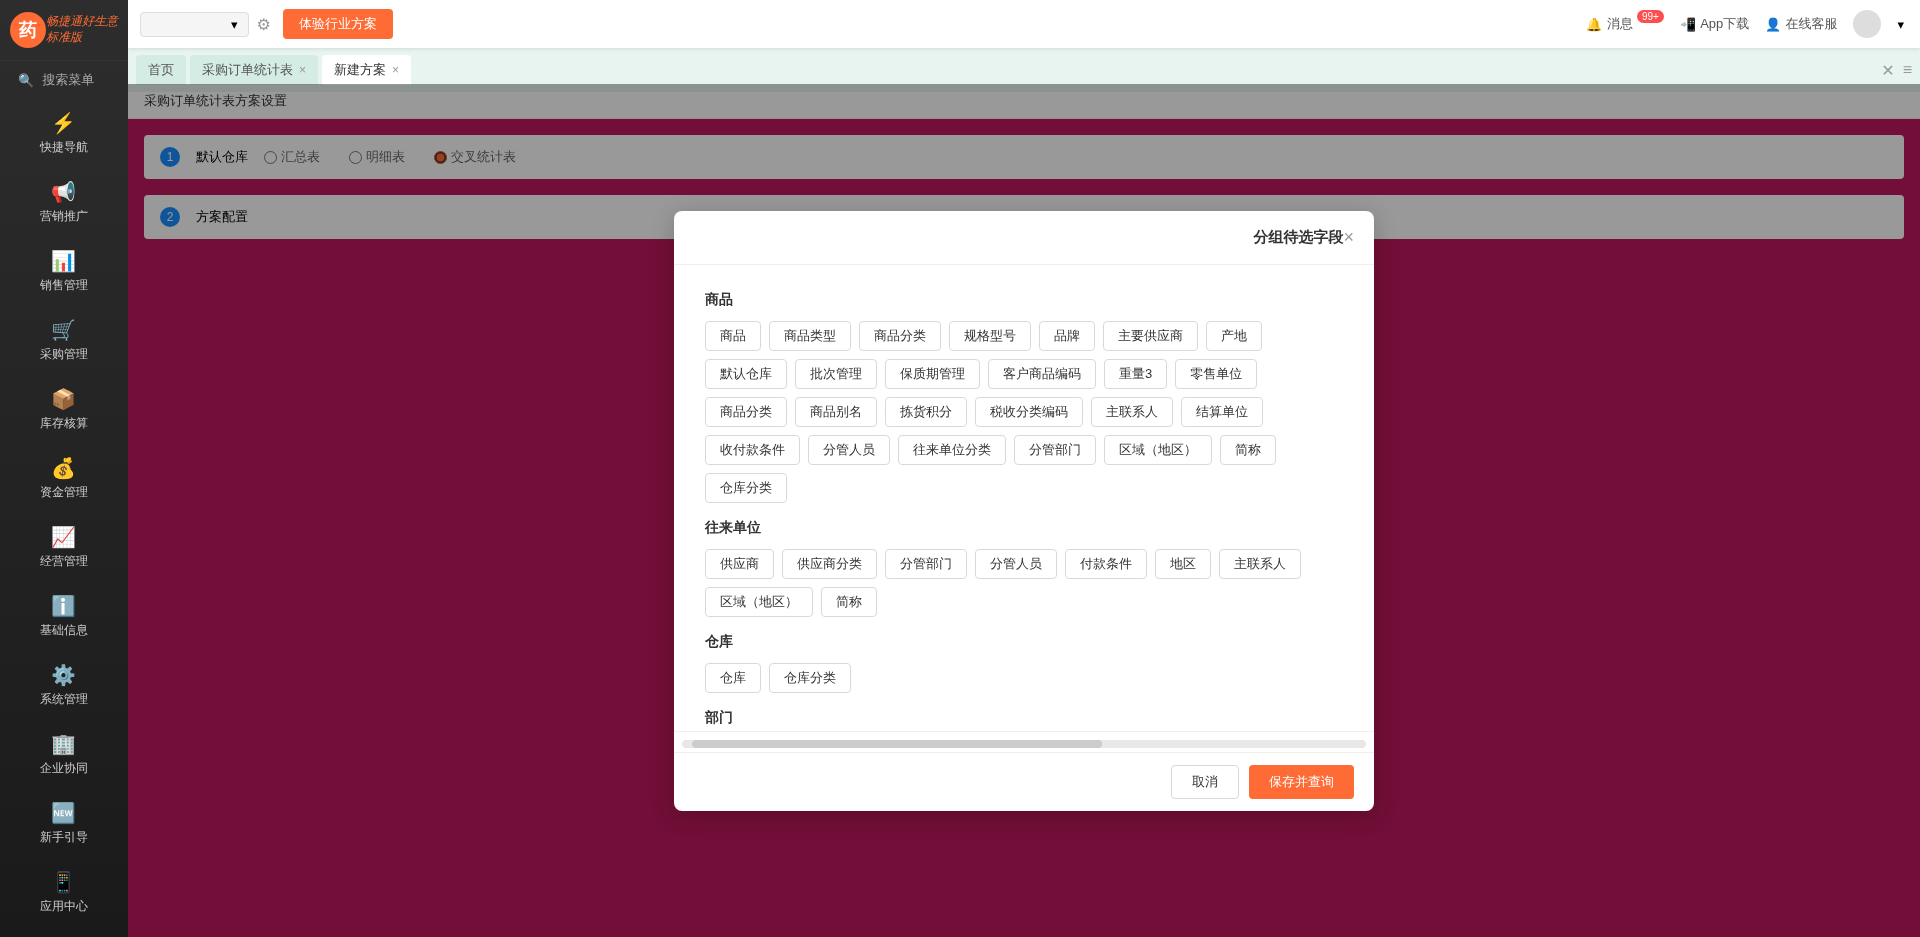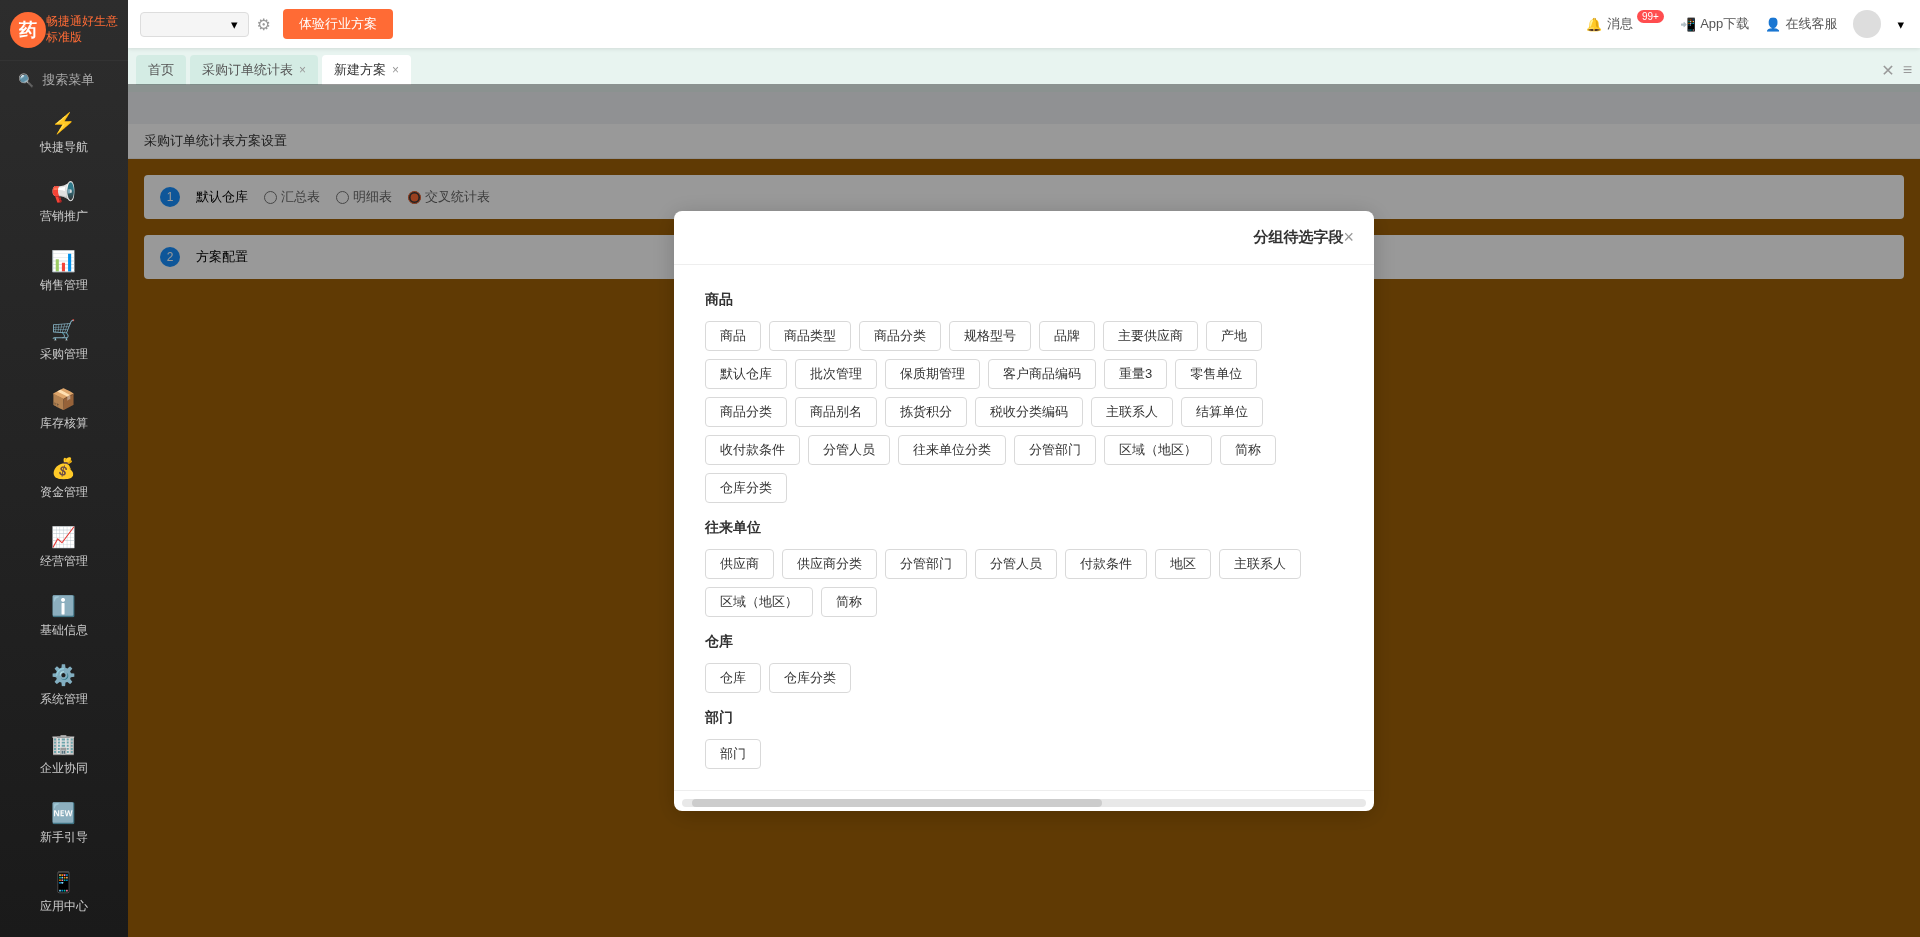--- a/index.html
+++ b/index.html
@@ -5,21 +5,21 @@
     * { box-sizing: border-box; margin: 0; padding: 0; }
     body { font-family: 'Microsoft YaHei', Arial, sans-serif; font-size: 13px; background: #f0f2f5; overflow: hidden; width: 1920px; height: 937px; }
 
     
     .sidebar {
       position: fixed; left: 0; top: 0; width: 128px; height: 100%; background: linear-gradient(180deg, #2d2d2d 0%, #1a1a1a 100%);
       display: flex; flex-direction: column; z-index: 10;
     }
     .sidebar-logo { display: flex; align-items: center; padding: 12px 10px; border-bottom: 1px solid #333; }
     .sidebar-logo-icon { width: 36px; height: 36px; background: #ff6b35; border-radius: 50%; display: flex; align-items: center; justify-content: center; color: white; font-size: 18px; font-weight: bold; }
-    .sidebar-logo-text { color: #ff6b35; font-size: 12px; line-height: 1.3; }
+    .sidebar-logo-text { color: #ff6b35; font-size: 12px; line-height: 1.3; font-style: italic; }
     .sidebar-search { display: flex; align-items: center; padding: 10px; color: #aaa; font-size: 13px; cursor: pointer; }
     .sidebar-search span { margin-left: 8px; }
     .sidebar-item { display: flex; flex-direction: column; align-items: center; padding: 12px 0; color: #ccc; cursor: pointer; font-size: 12px; }
     .sidebar-item .s-icon { font-size: 20px; margin-bottom: 4px; }
 
     
     .header { position: fixed; left: 128px; top: 0; right: 0; height: 48px; background: #fff; display: flex; align-items: center; z-index: 9; box-shadow: 0 1px 4px rgba(0,0,0,0.1); }
     .header-left { display: flex; align-items: center; padding: 0 12px; flex: 1; }
     .header-breadcrumb { display: flex; align-items: center; background: #f5f5f5; border: 1px solid #ddd; border-radius: 4px; padding: 4px 10px; margin-right: 8px; }
     .header-breadcrumb input { border: none; background: transparent; font-size: 13px; color: #333; width: 80px; }
@@ -31,21 +31,21 @@
     .avatar { width: 28px; height: 28px; background: #ddd; border-radius: 50%; }
 
     
     .tab-bar { position: fixed; left: 128px; top: 48px; right: 0; height: 44px; background: #e8f4f0; display: flex; align-items: center; z-index: 8; padding: 0 8px; gap: 4px; }
     .tab { display: flex; align-items: center; padding: 6px 12px; border-radius: 4px 4px 0 0; cursor: pointer; font-size: 13px; color: #555; background: #d4ece4; }
     .tab.active { background: white; color: #333; font-weight: 400; }
     .tab-close { margin-left: 6px; color: #999; font-size: 12px; }
     .tab-bar-right { margin-left: auto; display: flex; gap: 8px; font-size: 16px; color: #999; cursor: pointer; }
 
     
-    .main { position: fixed; left: 128px; top: 84px; right: 0; bottom: 0; background: #a16207; overflow: auto; margin-top: 40px; }
+    .main { position: fixed; left: 128px; top: 84px; right: 0; bottom: 0; background: #be185d; overflow: auto; }
     .page-title { background: white; padding: 8px 16px; font-size: 13px; color: #333; border-bottom: 1px solid #eee; }
 
     
     .overlay { position: fixed; left: 128px; top: 84px; right: 0; bottom: 0; background: rgba(0,0,0,0.4); z-index: 100; display: flex; align-items: center; justify-content: center; }
 
     
     .modal { background: white; border-radius: 8px; width: 700px; max-height: 600px; display: flex; flex-direction: column; box-shadow: 0 4px 24px rgba(0,0,0,0.2); }
     .modal-header { display: flex; align-items: center; justify-content: flex-end; padding: 16px 20px; border-bottom: 1px solid #eee; }
     .modal-title { font-size: 15px; font-weight: 600; color: #333; }
     .modal-close { cursor: pointer; color: #999; font-size: 18px; }
@@ -59,21 +59,21 @@
 
     
     .modal-body::-webkit-scrollbar { width: 6px; }
     .modal-body::-webkit-scrollbar-track { background: #f1f1f1; }
     .modal-body::-webkit-scrollbar-thumb { background: #ccc; border-radius: 3px; }
 
     
     .bg-content { padding: 16px; }
     .step-row { display: flex; align-items: center; gap: 16px; margin-bottom: 16px; background: white; padding: 12px 16px; border-radius: 4px; }
     .step-badge { background: #1890ff; color: white; border-radius: 50%; width: 20px; height: 20px; display: flex; align-items: center; justify-content: center; font-size: 12px; }
-    .template-options { display: flex; gap: 16px; align-items: center; }
+    .template-options { display: flex; gap: 29px; align-items: center; }
     .radio-label { display: flex; align-items: center; gap: 4px; cursor: pointer; color: #666; font-size: 13px; }
     .radio-label input { accent-color: #ff6b35; }
 
     .cancel-btn { border: 1px solid #d9d9d9; background: white; padding: 7px 20px; border-radius: 4px; cursor: pointer; font-size: 13px; color: #333; }
     .save-btn { background: #ff6b35; color: white; border: none; padding: 7px 20px; border-radius: 4px; cursor: pointer; font-size: 13px; }
 
     .scrollbar-h { height: 8px; background: #e8e8e8; border-radius: 4px; margin-top: 4px; position: relative; }
     .scrollbar-h-thumb { position: absolute; left: 10px; width: 60%; height: 100%; background: #ccc; border-radius: 4px; }
   </style>
 </head>
@@ -265,14 +265,18 @@
         <div class="field-grid">
           <div class="field-chip">部门</div>
         </div>
       </div>
 
     <div style="padding: 4px 8px; border-top: 1px solid #eee;">
       <div class="scrollbar-h">
         <div class="scrollbar-h-thumb"></div>
       </div>
     </div>
+    <div class="modal-footer">
+      <button class="cancel-btn">取消</button>
+      <button class="save-btn">保存并查询</button>
+    </div>
   </div>
 </div>
 
 </body></html>

